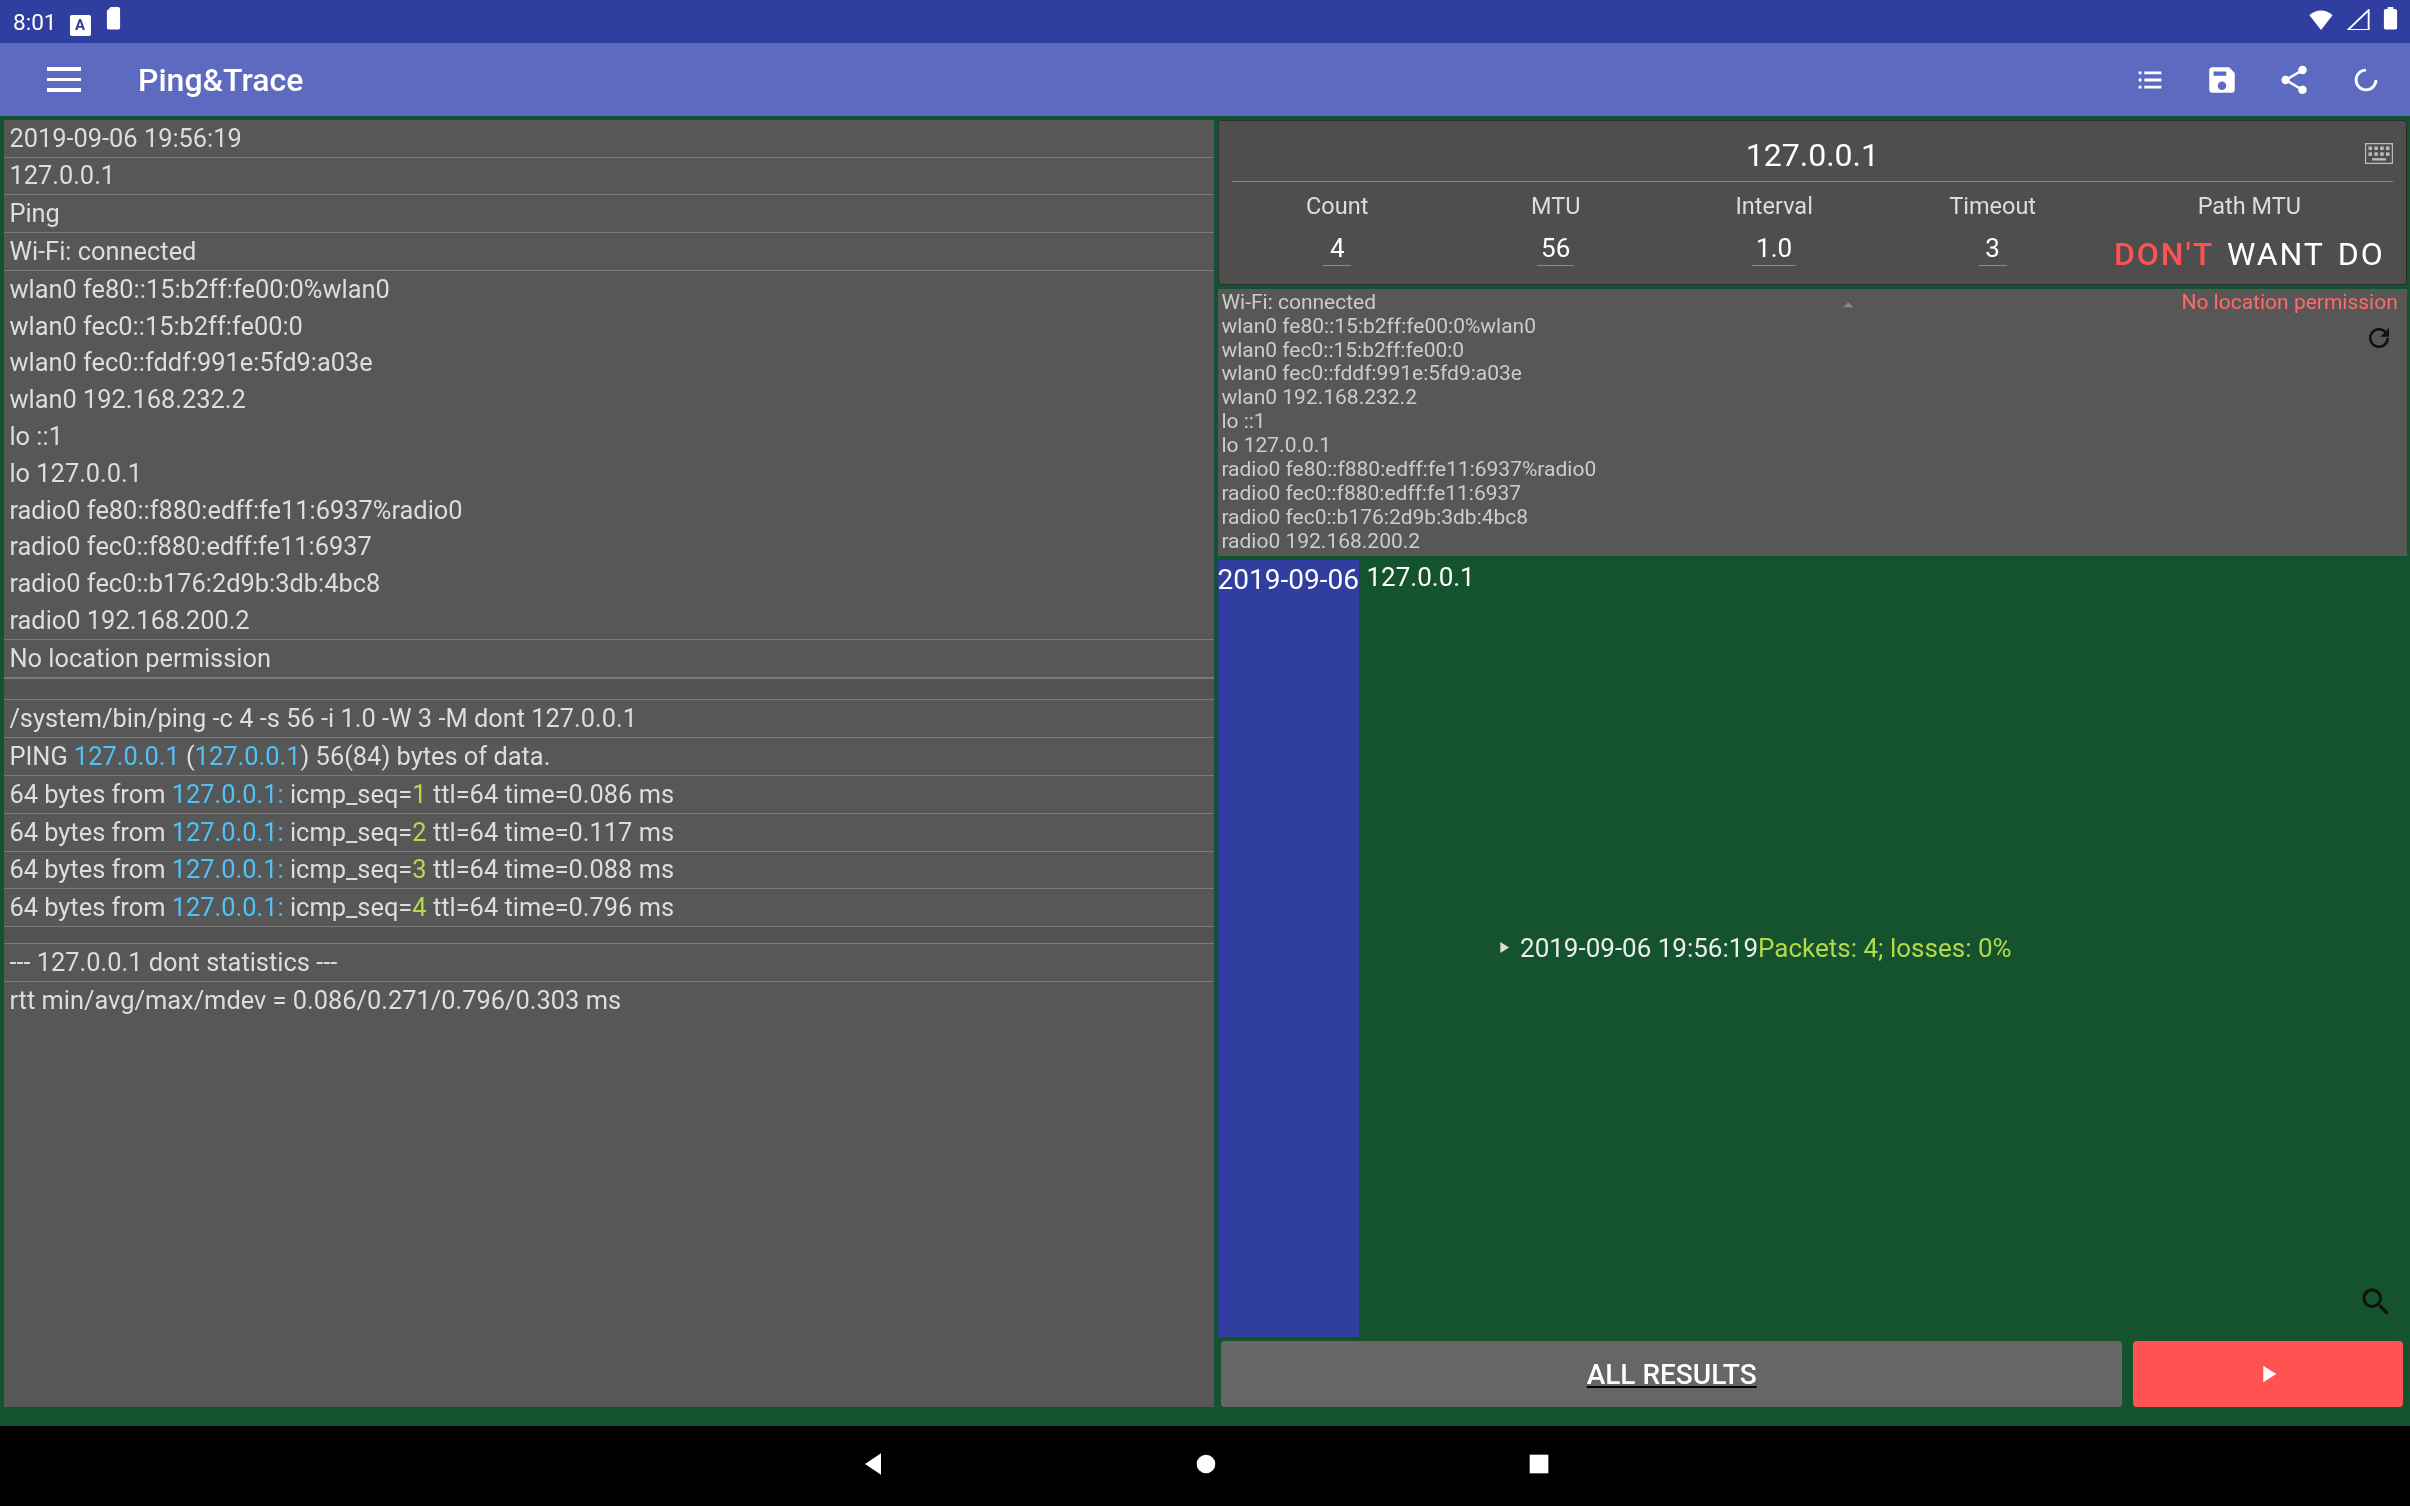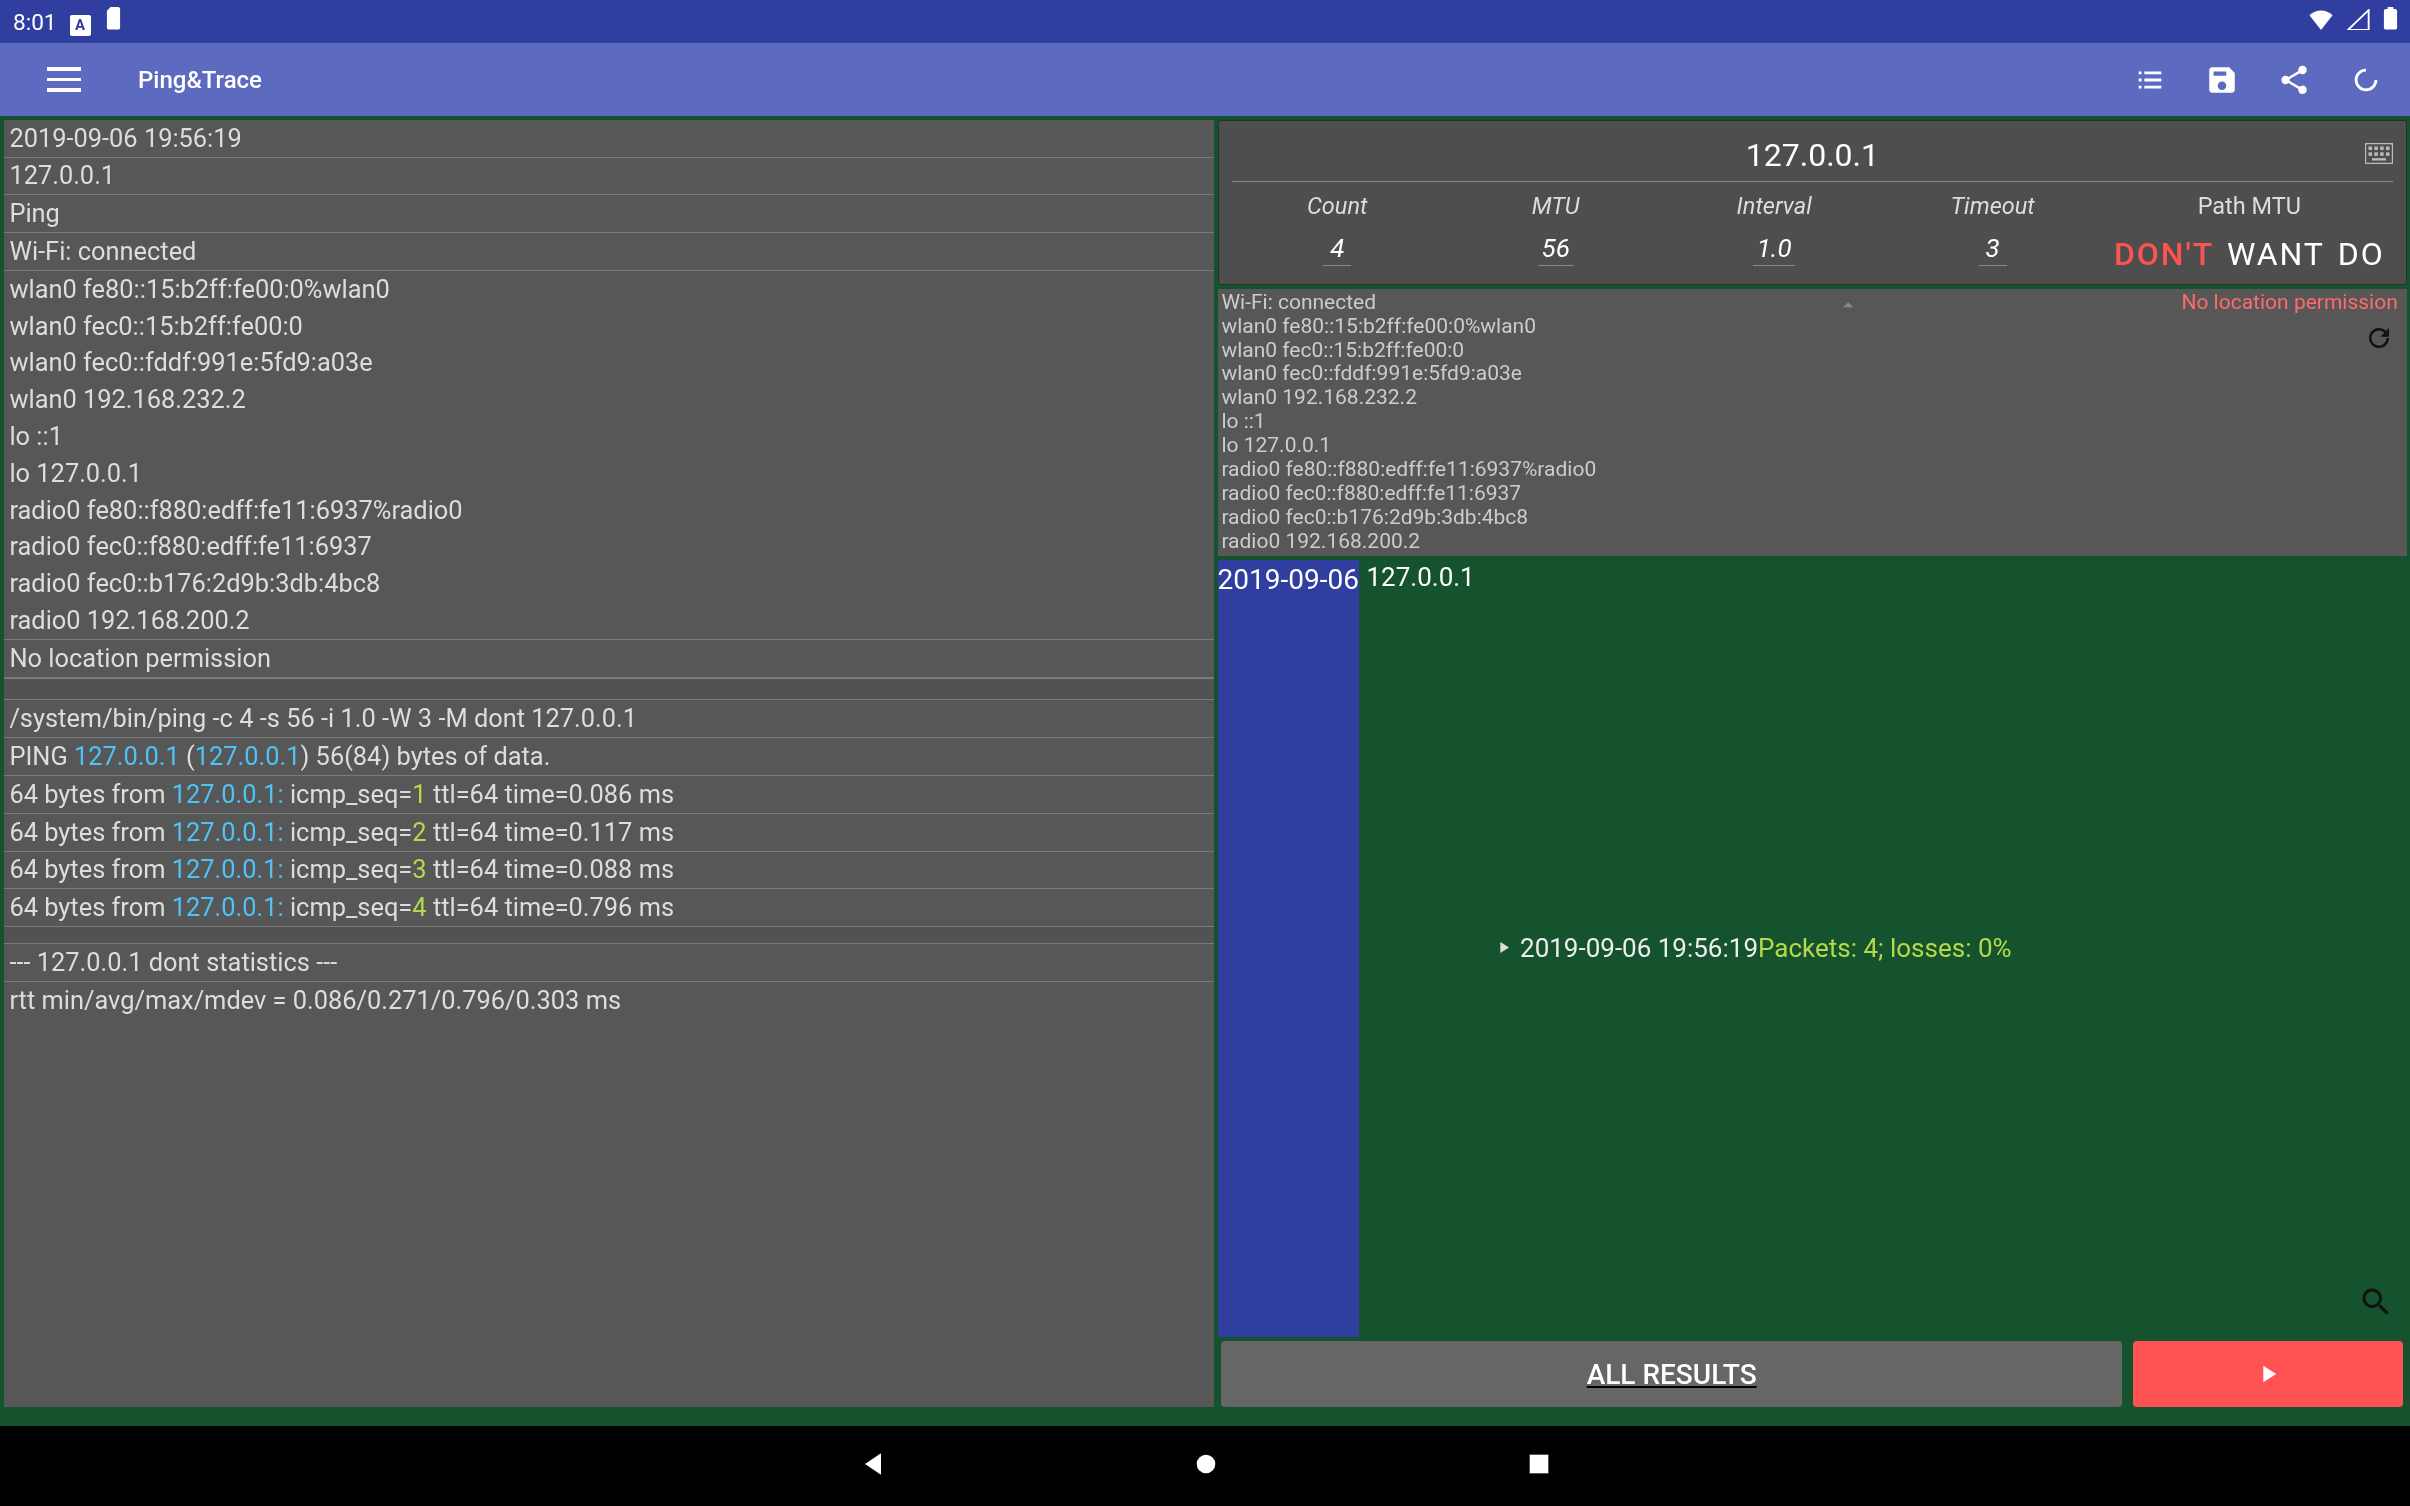--- a/index.html
+++ b/index.html
@@ -35,21 +35,21 @@
   
   .appbar {
     height: 73px;
     background: #5c6bc0;
     display: flex;
     align-items: center;
     color: #fff;
     padding: 0 19px;
     gap: 38px;
   }
-  .appbar .title { font-size: 24px; font-weight: 500; margin-left: 19px; }
+  .appbar .title { font-size: 32px; font-weight: 500; margin-left: 19px; }
   .appbar .spacer { flex:1; }
   .appbar-icon { cursor:pointer; display:flex; align-items:center; justify-content:center; }
   .appbar-icon svg { fill:#fff; width:34px; height:34px; }
   .hamburger { display:flex; flex-direction:column; gap:6.6px; margin-left:28px;}
   .hamburger span { display:block; width:34px; height:3.8px; background:#fff; }
   .appbar .actions { display:flex; gap:38px; align-items:center; margin-right:9.4px;}
 
   
   .panes {
     flex: 1 1 auto;
@@ -123,21 +123,20 @@
   }
   .params-row {
     display:flex;
     gap:0;
   }
   .param {
     flex:1;
     text-align:center;
     color:#ddd;
     padding-top:5.6px;
-    font-style:italic;
   }
   .param .lbl { font-size:23.5px; color:#ddd;}
   .param .val {
     margin: 13px auto 0;
     display:inline-block;
     color:#fff;
     font-size:26px;
     border-bottom:1.9px solid #888;
     padding: 0 3.8px 1.9px;
     min-width:28px;

